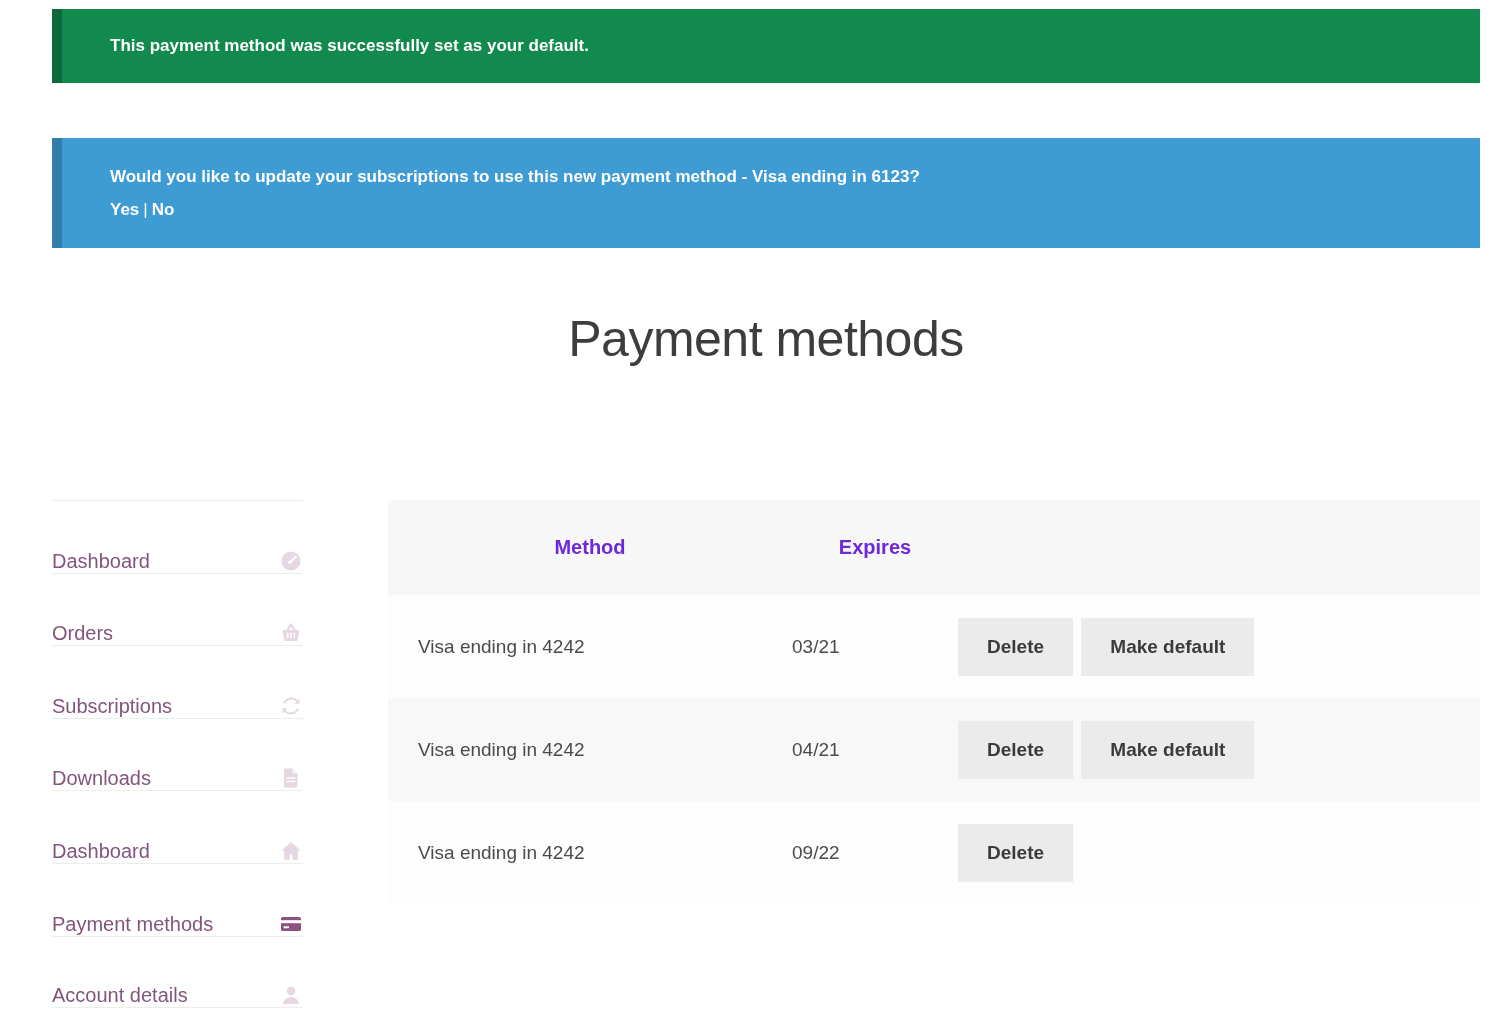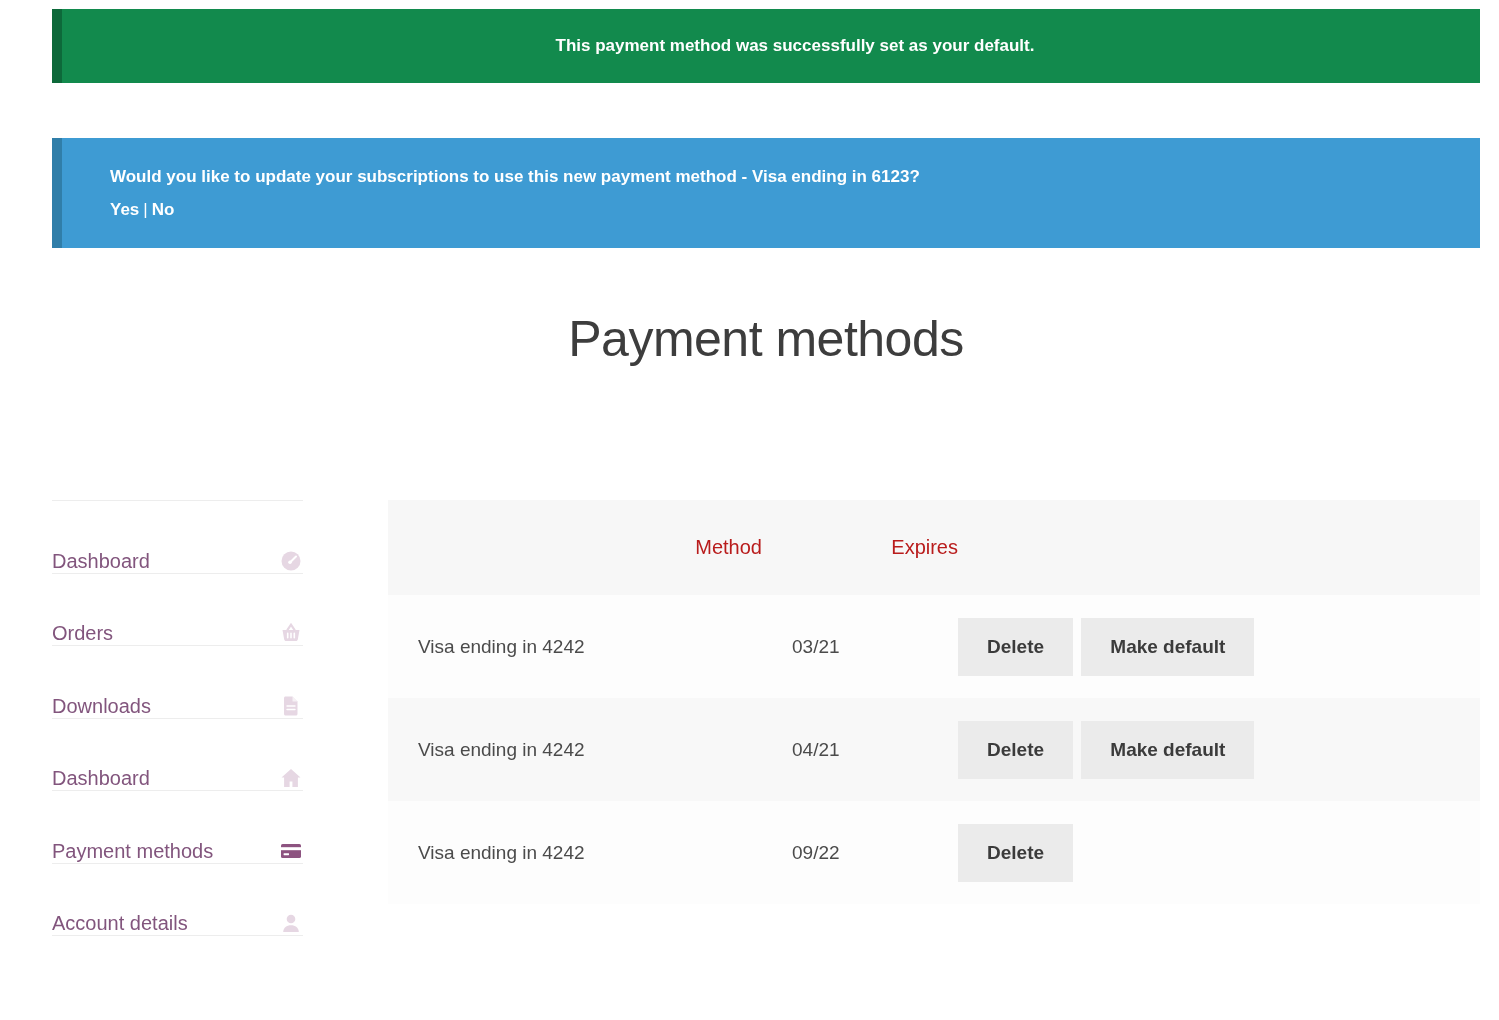--- a/index.html
+++ b/index.html
@@ -21,21 +21,20 @@
     font-weight: 600;
     display: flex;
     flex-direction: column;
     justify-content: center;
     padding-left: 48px;
   }
   .notice-success {
     top: 9px; height: 74px;
     background: #128a4d;
     border-left: 10px solid #0d693a;
-    text-align: center;
   }
   .notice-info {
     top: 138px; height: 110px;
     background: #3e9bd3;
     border-left: 10px solid #307ea9;
   }
   .notice-info .line { line-height: 33px; }
   .notice-info a {
     color: #ffffff;
     font-weight: 700;
@@ -89,24 +88,24 @@
   }
   table.pm-table {
     width: 100%;
     border-collapse: collapse;
     table-layout: fixed;
   }
   .pm-table col.c-method  { width: 374px; }
   .pm-table col.c-expires { width: 196px; }
   .pm-table thead tr { background: #f7f7f7; height: 95px; }
   .pm-table thead th {
-    text-align: right;
+    text-align: center;
     font-size: 20px;
-    font-weight: 400;
-    color: #b91c1c;
+    font-weight: 700;
+    color: #6d28d9;
     padding-left: 30px;
   }
   .pm-table tbody tr { height: 103px; }
   .pm-table tbody tr:nth-child(odd)  { background: #fdfdfd; }
   .pm-table tbody tr:nth-child(even) { background: #f8f8f8; }
   .pm-table td {
     font-size: 19px;
     color: #4b4b4b;
     padding-left: 30px;
     vertical-align: middle;
@@ -157,20 +156,28 @@
     <span class="nav-label">Orders</span>
     <span class="nav-icon">
       <svg viewBox="0 0 24 24">
           <path d="M8.5 8.8 12 3.6l3.5 5.2" fill="none" stroke="currentColor" stroke-width="2.2" stroke-linecap="round"></path>
           <path d="M3.5 9h17l-1.7 9.5c-.15.9-.9 1.5-1.8 1.5H7c-.9 0-1.65-.6-1.8-1.5L3.5 9z" fill="currentColor"></path>
           <path d="M8.7 12.2v4.6M12 12.2v4.6M15.3 12.2v4.6" stroke="#fff" stroke-width="1.6" stroke-linecap="round"></path>
         </svg>
     </span>
   </li>
   <li>
+    <span class="nav-label">Subscriptions</span>
+    <span class="nav-icon">
+      <svg viewBox="0 0 24 24">
+          <path d="M20.5 4.5v5.2h-5.2l2.1-2.1a7.1 7.1 0 0 0-11.5 2.2l-1.9-.8A9.2 9.2 0 0 1 18.8 6.2l1.7-1.7zM3.5 19.5v-5.2h5.2l-2.1 2.1a7.1 7.1 0 0 0 11.5-2.2l1.9.8A9.2 9.2 0 0 1 5.2 17.8l-1.7 1.7z" fill="currentColor"></path>
+        </svg>
+    </span>
+  </li>
+  <li>
     <span class="nav-label">Downloads</span>
     <span class="nav-icon">
       <svg viewBox="0 0 24 24">
           <path d="M6.5 2.5h7L18.5 7.5v12.5c0 .83-.67 1.5-1.5 1.5H6.5c-.83 0-1.5-.67-1.5-1.5v-16c0-.83.67-1.5 1.5-1.5z" fill="currentColor"></path>
           <path d="M13.5 2.5v5h5z" fill="#fff" opacity="0.65"></path>
           <path d="M8 15.5h8M8 12h8" stroke="#fff" stroke-width="1.4" stroke-linecap="round"></path>
         </svg>
     </span>
   </li>
   <li>

